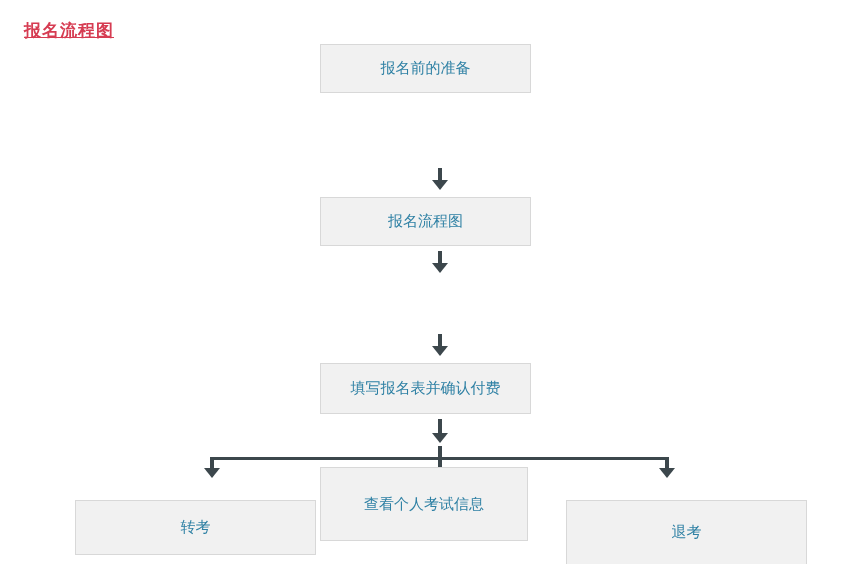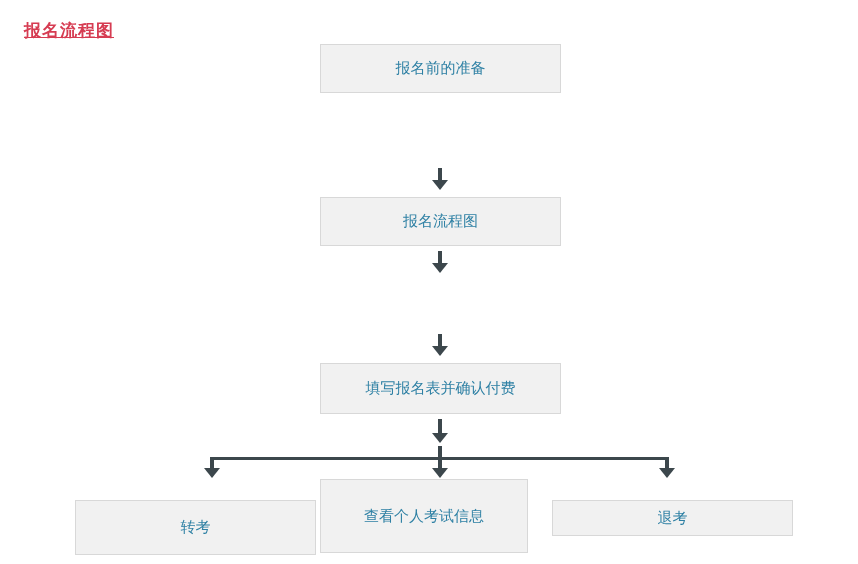--- a/index.html
+++ b/index.html
@@ -33,21 +33,21 @@
     border: 1px solid #d8d8d8;
     display: flex;
     align-items: center;
     justify-content: center;
     color: #2e80a4;
     font-size: 15px;
     text-align: center;
   }
   .main-box {
     left: 320px;
-    width: 241px;
+    width: 211px;
     height: 49px;
   }
   .two-line {
     line-height: 26px;
   }
   .varrow {
     position: absolute;
     width: 16px;
     display: flex;
     flex-direction: column;
@@ -129,23 +129,23 @@
 
   <div class="varrow" style="left:659px; top:457px; height:21px">
     <div class="stem"></div>
     <div class="head"></div>
   </div>
 
   <div class="box" style="left:75px; top:500px; width:241px; height:55px">
     <span>转考</span>
   </div>
 
-  <div class="box" style="left:320px; top:479px; width:208px; height:74px">
+  <div class="box" style="left:320px; top:467px; width:208px; height:74px">
     <div class="two-line">
       <div>查看个人考试信息</div>
     </div>
   </div>
 
-  <div class="box" style="left:552px; top:500px; width:241px; height:36px">
+  <div class="box" style="left:566px; top:500px; width:241px; height:65px">
     <span>退考</span>
   </div>
 
 </div>
 
 </body></html>

